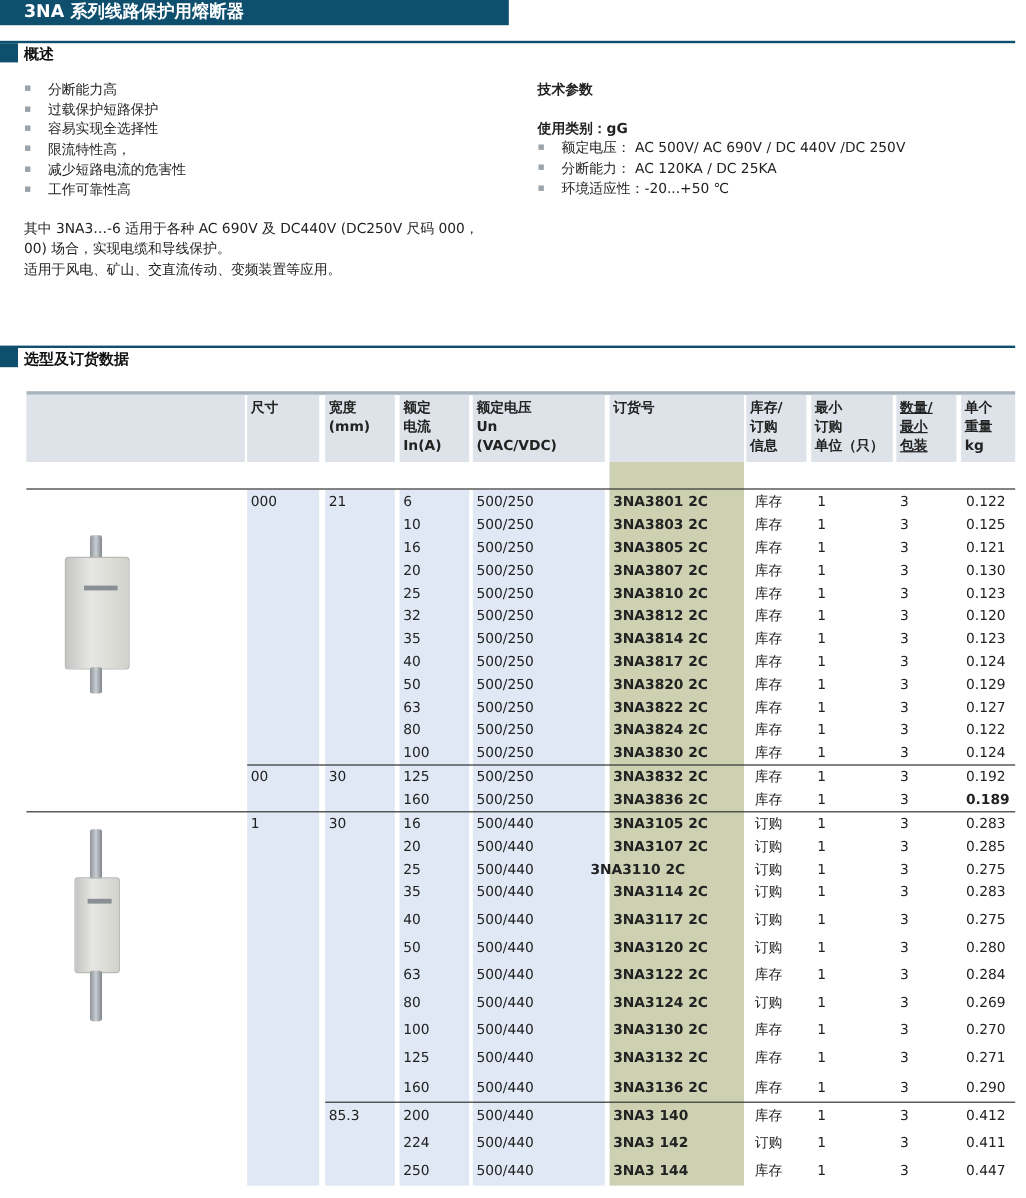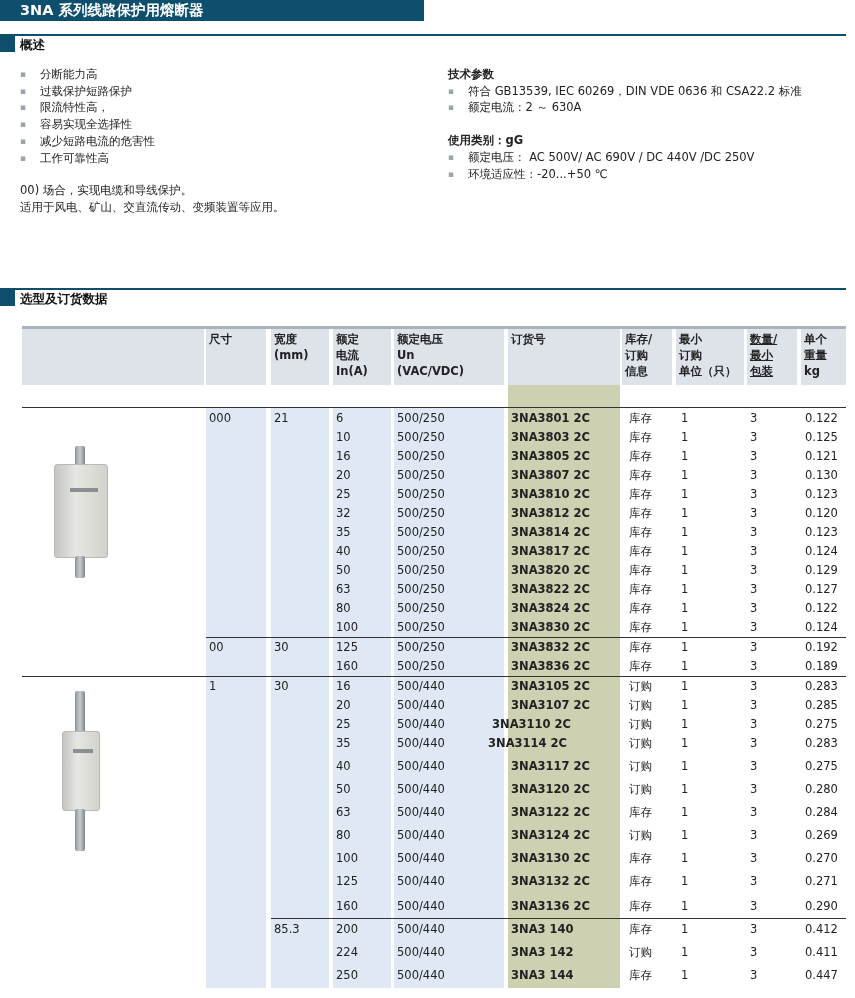--- a/index.html
+++ b/index.html
@@ -44,40 +44,38 @@
 
 <div class="sec-head" style="top:34px;">
   <div class="sq"></div>
   <div class="lbl">概述</div>
 </div>
 
 <div class="col" style="left:20px; top:66px; width:400px;">
   <div id="feat-list">
       <div class="bl">分断能力高</div>
       <div class="bl">过载保护短路保护</div>
+      <div class="bl">容易实现全选择性</div>
       <div class="bl">限流特性高，</div>
-      <div class="bl">容易实现全选择性</div>
       <div class="bl">减少短路电流的危害性</div>
       <div class="bl">工作可靠性高</div>
     </div>
   <div class="gap"></div>
+  <div>其中 3NA3…-6 适用于各种 AC 690V 及 DC440V (DC250V 尺码 000，</div>
   <div>00) 场合，实现电缆和导线保护。</div>
   <div>适用于风电、矿山、交直流传动、变频装置等应用。</div>
 </div>
 
 <div class="col" style="left:448px; top:66px; width:400px;">
   <div class="h">技术参数</div>
-  <div id="tech-list">
-      <div class="bl">符合 GB13539, IEC 60269，DIN VDE 0636 和 CSA22.2 标准</div>
-      <div class="bl">额定电流：2 ～ 630A</div>
-    </div>
   <div class="gap"></div>
   <div class="h">使用类别：gG</div>
   <div id="usage-list">
       <div class="bl">额定电压： AC 500V/ AC 690V / DC 440V /DC 250V</div>
+      <div class="bl">分断能力： AC 120KA / DC 25KA</div>
       <div class="bl">环境适应性：-20...+50 ℃</div>
     </div>
 </div>
 
 <div class="sec-head" style="top:288px;">
   <div class="sq"></div>
   <div class="lbl">选型及订货数据</div>
 </div>
 
 <div class="tbl" id="tbl">
@@ -268,21 +266,21 @@
     </div>
     <div class="row" style="top: 333px;">
       <span style="left: 187px;"></span>
       <span style="left: 252px;"></span>
       <span style="left: 314px;">160</span>
       <span style="left: 375px;">500/250</span>
       <span class="ord" style="left: 489px;">3NA3836 2C</span>
       <span style="left: 607px;">库存</span>
       <span style="left: 659px;">1</span>
       <span style="left: 728px;">3</span>
-      <span style="left: 783px;">0.189</span>
+      <span style="left: 783px; font-weight: bold;">0.189</span>
     </div>
     <div class="row" style="top: 353px;">
       <span style="left: 187px;">1</span>
       <span style="left: 252px;">30</span>
       <span style="left: 314px;">16</span>
       <span style="left: 375px;">500/440</span>
       <span class="ord" style="left: 489px;">3NA3105 2C</span>
       <span style="left: 607px;">订购</span>
       <span style="left: 659px;">1</span>
       <span style="left: 728px;">3</span>
@@ -308,21 +306,21 @@
       <span style="left: 607px;">订购</span>
       <span style="left: 659px;">1</span>
       <span style="left: 728px;">3</span>
       <span style="left: 783px;">0.275</span>
     </div>
     <div class="row" style="top: 410px;">
       <span style="left: 187px;"></span>
       <span style="left: 252px;"></span>
       <span style="left: 314px;">35</span>
       <span style="left: 375px;">500/440</span>
-      <span class="ord" style="left: 466px; text-align: center;">3NA3114 2C</span>
+      <span class="ord" style="left: 489px; text-align: center;">3NA3114 2C</span>
       <span style="left: 607px;">订购</span>
       <span style="left: 659px;">1</span>
       <span style="left: 728px;">3</span>
       <span style="left: 783px;">0.283</span>
     </div>
     <div class="row" style="top: 433px;">
       <span style="left: 187px;"></span>
       <span style="left: 252px;"></span>
       <span style="left: 314px;">40</span>
       <span style="left: 375px;">500/440</span>

